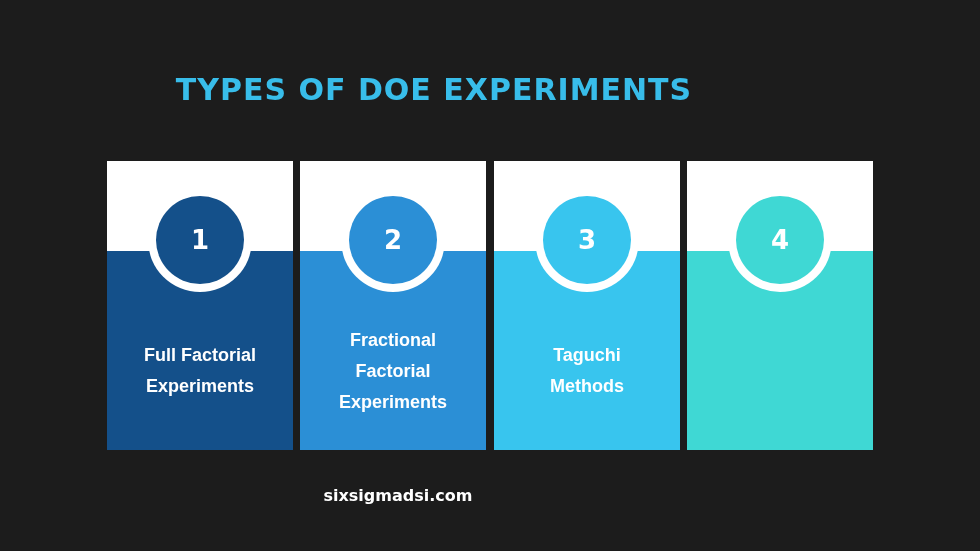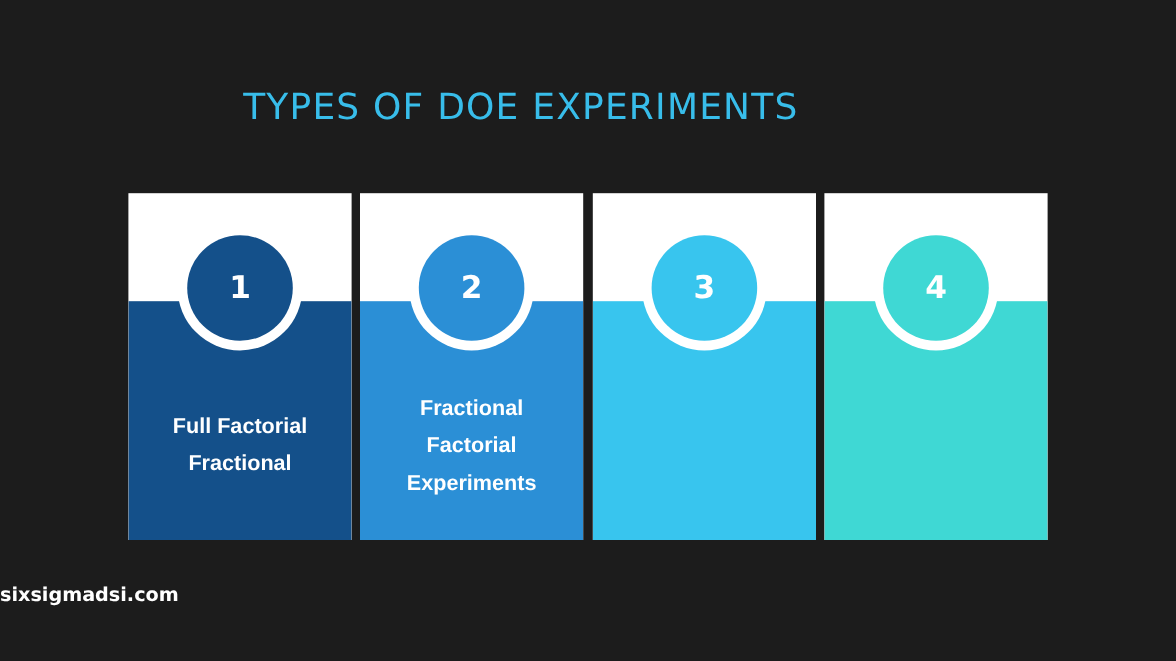--- a/index.html
+++ b/index.html
@@ -1,56 +1,58 @@
 <!DOCTYPE html>
 <html><head>
 <meta charset="utf-8">
 <style>
   html, body { margin:0; padding:0; }
   body { width:980px; height:551px; background:#1c1c1c; position:relative; overflow:hidden; font-family:"Liberation Sans", sans-serif; }
-  .title { position:absolute; left:0; width:868px; top:72px; text-align:center; color:#38bdea; font-weight:normal; font-size:30px; letter-spacing:1px; font-family:"DejaVu Sans", sans-serif; }
+  .title { position:absolute; left:0; width:868px; top:72px; text-align:center; color:#38bdea; font-weight:bold; font-size:30px; letter-spacing:1px; font-family:"DejaVu Sans", sans-serif; }
   .card { position:absolute; top:161px; width:186px; height:289px; background:#fff; overflow:hidden; }
   .card .bottom { position:absolute; left:0; right:0; top:90px; bottom:0; }
   .card .ring { position:absolute; left:50%; top:27px; width:104px; height:104px; margin-left:-52px; border-radius:50%; background:#fff; }
   .card .circle { position:absolute; left:50%; top:27px; width:88px; height:88px; margin-left:-44px; border-radius:50%; display:flex; align-items:center; justify-content:center; color:#fff; font-weight:bold; font-size:26px; font-family:"DejaVu Sans", sans-serif; }
   .card .label { position:absolute; left:8px; right:8px; top:131px; bottom:0; display:flex; align-items:center; justify-content:center; text-align:center; color:#fff; font-weight:bold; font-size:18px; line-height:31px; font-family:"Liberation Sans", sans-serif; white-space:pre-line; }
-  .footer { position:absolute; left:0; width:796px; top:486px; text-align:left; color:#fff; font-weight:bold; font-size:16px; font-family:"DejaVu Sans", sans-serif; }
+  .footer { position:absolute; left:0; width:796px; top:486px; text-align:center; color:#fff; font-weight:bold; font-size:16px; font-family:"DejaVu Sans", sans-serif; }
 </style>
 </head>
 <body>
 
 <div class="title">TYPES OF DOE EXPERIMENTS</div>
 
 <div class="card" style="left:107px">
   <div class="bottom" style="background: rgb(20, 80, 138);"></div>
   <div class="ring"></div>
   <div class="circle" style="margin-top: 8px; background: rgb(20, 80, 138);">
       <span>1</span>
     </div>
   <div class="label">Full Factorial
-Fractional</div>
+Experiments</div>
 </div>
 
 <div class="card" style="left:300px">
   <div class="bottom" style="background: rgb(43, 143, 214);"></div>
   <div class="ring"></div>
   <div class="circle" style="margin-top: 8px; background: rgb(43, 143, 214);">
       <span>2</span>
     </div>
   <div class="label">Fractional
 Factorial
 Experiments</div>
 </div>
 
 <div class="card" style="left:494px">
   <div class="bottom" style="background: rgb(56, 197, 238);"></div>
   <div class="ring"></div>
   <div class="circle" style="margin-top: 8px; background: rgb(56, 197, 238);">
       <span>3</span>
     </div>
+  <div class="label">Taguchi
+Methods</div>
 </div>
 
 <div class="card" style="left:687px">
   <div class="bottom" style="background: rgb(63, 216, 212);"></div>
   <div class="ring"></div>
   <div class="circle" style="margin-top: 8px; background: rgb(63, 216, 212);">
       <span>4</span>
     </div>
 </div>
 

